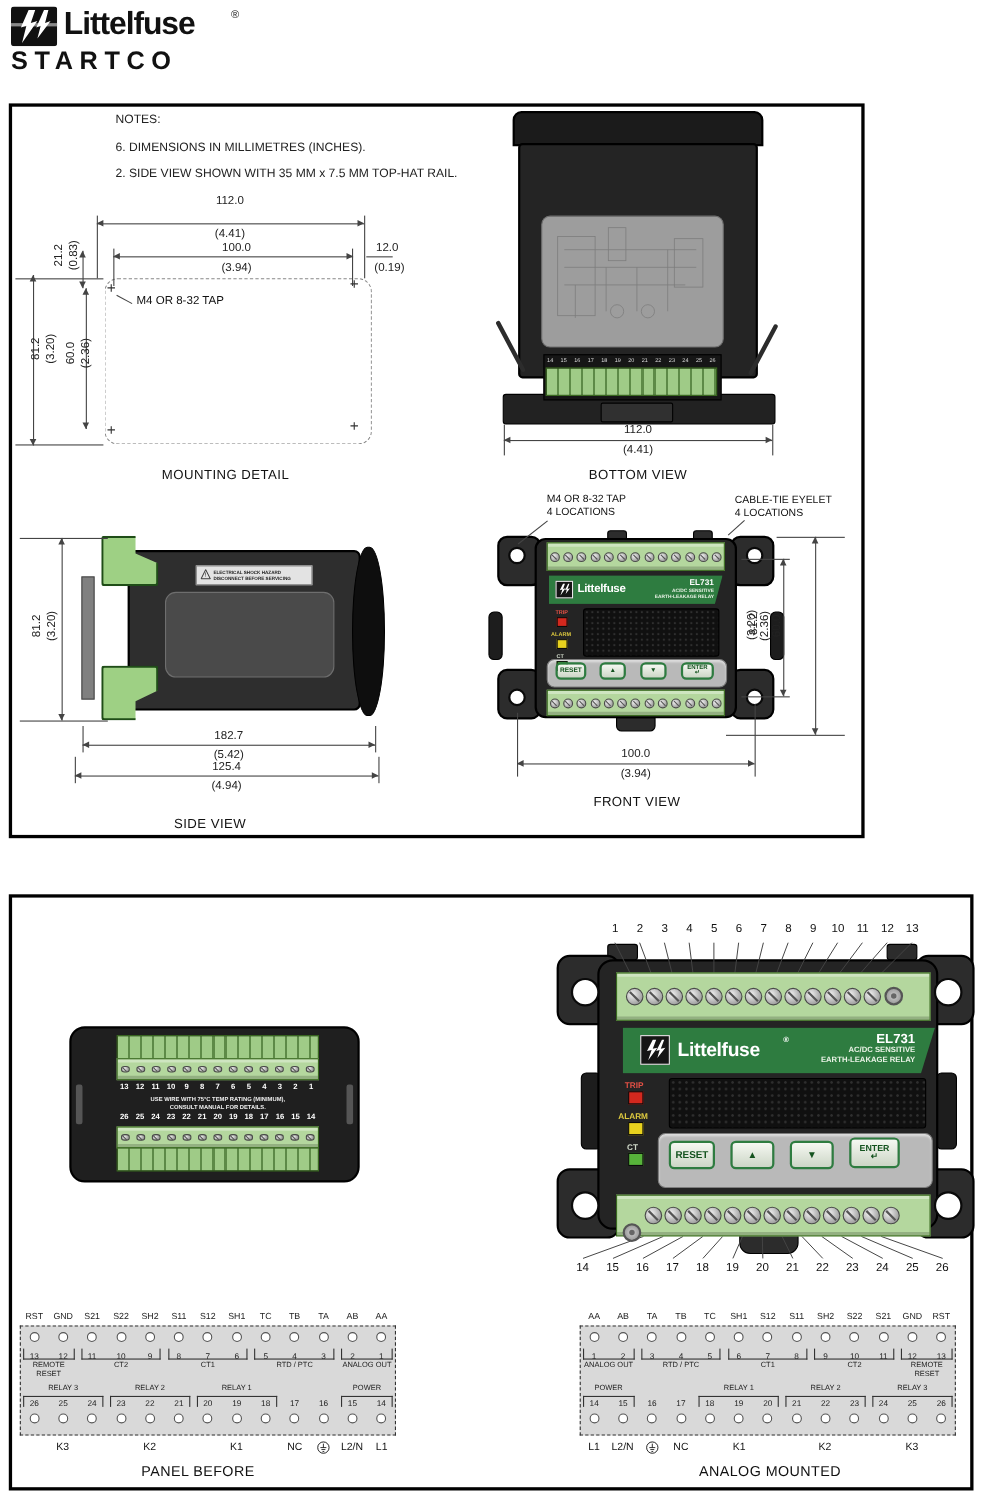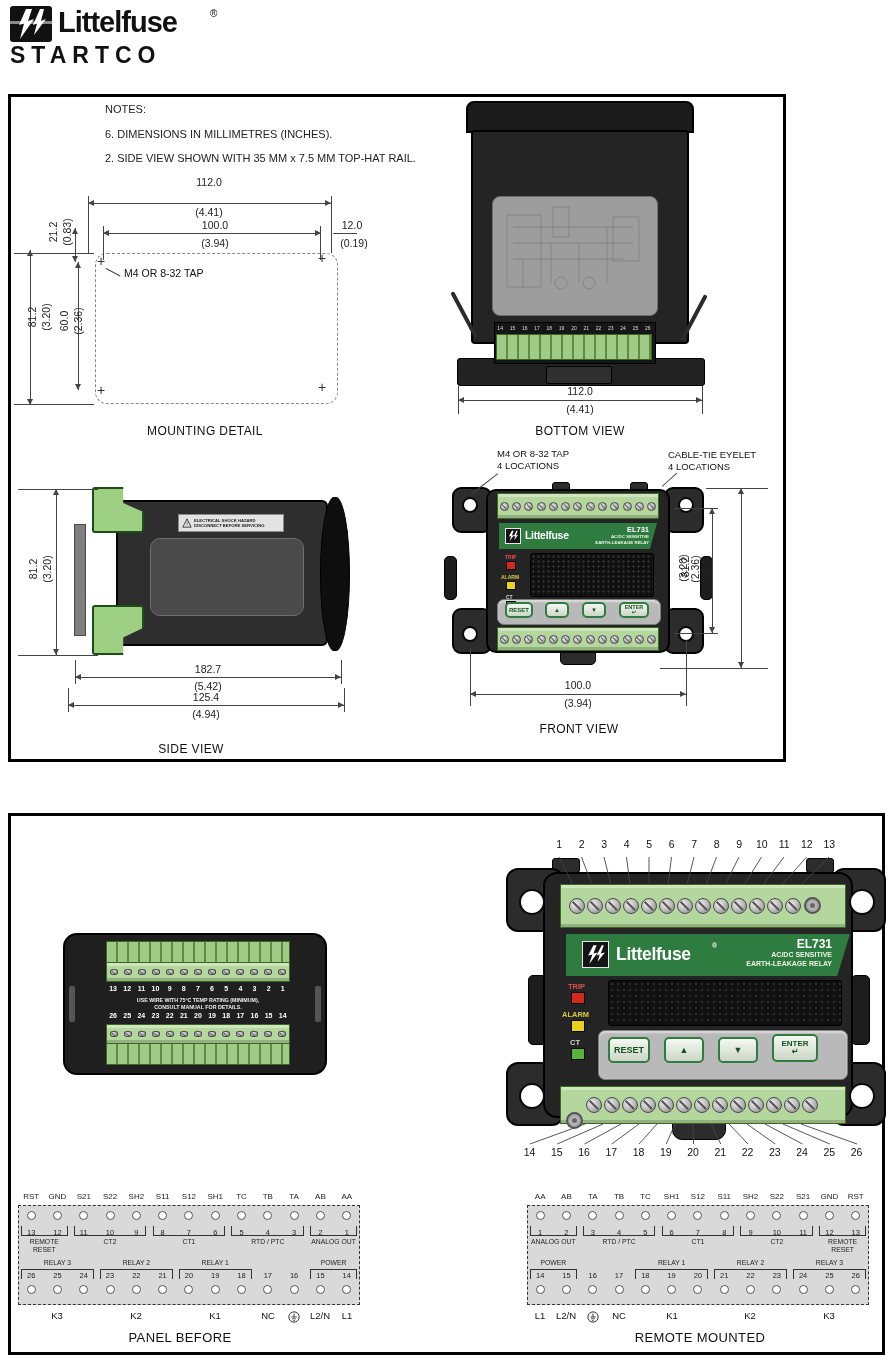--- a/index.html
+++ b/index.html
@@ -781,15 +781,15 @@
           <path d="M10 4 V10 M5.5 10 H14.5 M7 13 H13 M8.7 16 H11.3" stroke="#111" stroke-width="1.3" fill="none"></path>
         </svg>
     </span>
     <div class="klab" style="left:75px;top:118px;">NC</div>
     <div class="klab" style="left:128px;top:118px;">K1</div>
     <div class="klab" style="left:206px;top:118px;">K2</div>
     <div class="klab" style="left:285px;top:118px;">K3</div>
   </div>
 
   <div class="cap" style="left:100px;top:1330px;width:160px;font-size:13px;">PANEL BEFORE</div>
-  <div class="cap" style="left:615px;top:1330px;width:170px;font-size:13px;">REMOTE MOUNTED</div>
+  <div class="cap" style="left:615px;top:1330px;width:170px;font-size:13px;">ANALOG MOUNTED</div>
 
 </div>
 
 </body></html>

